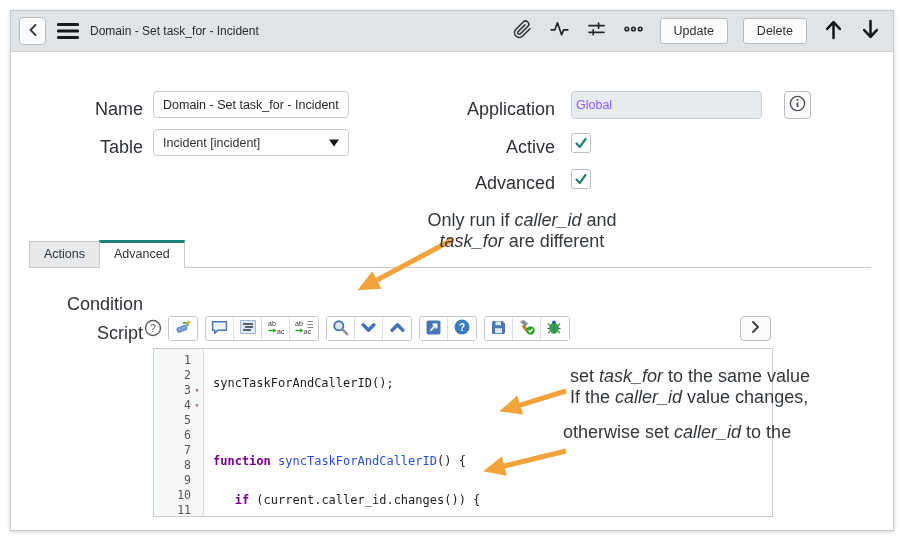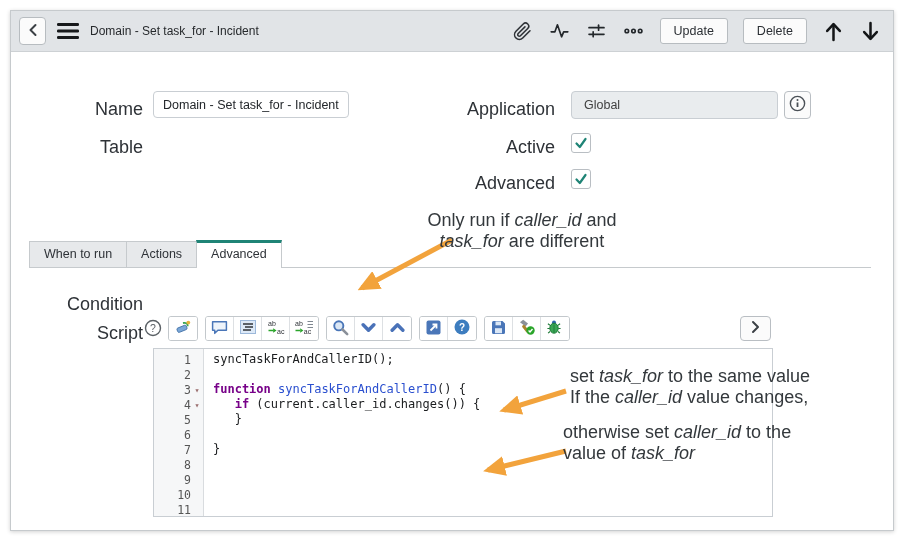--- a/index.html
+++ b/index.html
@@ -9,30 +9,30 @@
         border:1px solid #c6cacd;box-shadow:0 1px 4px rgba(0,0,0,.18);}
   
   .header{position:absolute;left:0;top:0;right:0;height:40px;background:var(--hdr,#e1e4e7);
           border-bottom:1px solid #cdd1d4;display:flex;align-items:center;}
   .back-btn{margin-left:8px;width:27px;height:28px;background:#fbfbfb;border:1px solid #b7bcc0;
             border-radius:4px;display:flex;align-items:center;justify-content:center;padding:0;cursor:pointer;}
   .menu{margin-left:11px;display:flex;align-items:center;cursor:pointer;}
   .titles{margin-left:11px;line-height:15px;}
   .t1{font-size:12px;font-weight:bold;color:#26292c;}
   .t2{font-size:12px;color:#26292c;}
-  .header-right{margin-left:auto;display:flex;align-items:center;gap:15px;padding-right:12px;}
+  .header-right{margin-left:auto;display:flex;align-items:flex-start;gap:15px;padding-right:12px;}
   .hicon{width:22px;height:22px;display:flex;align-items:center;justify-content:center;cursor:pointer;}
   .hbtn{background:#fbfbfb;border:1px solid #b7bcc0;border-radius:3px;font-size:12.5px;
         font-family:"Liberation Sans",sans-serif;padding:5px 13px;color:#2b2f34;cursor:pointer;}
   
   .flabel{position:absolute;width:120px;text-align:right;font-size:18px;color:#2e3237;}
   .tinput{position:absolute;border:1px solid #c9ced3;border-radius:4px;font-size:12.5px;
           font-family:"Liberation Sans",sans-serif;color:#23272b;padding:0 9px;background:#fff;}
   .ro-field{position:absolute;border:1px solid #c9ced3;border-radius:4px;background:#e9ecee;
-            font-size:12.5px;color:#404040;display:flex;align-items:center;padding:0 12px;}
+            font-size:12.5px;color:#8b5cf6;display:flex;align-items:center;padding:0 4px;}
   .select{position:absolute;border:1px solid #c9ced3;border-radius:4px;background:#fff;font-size:12.5px;
           display:flex;align-items:center;justify-content:space-between;padding:0 9px;cursor:pointer;}
   .iconbtn{position:absolute;background:#fbfbfb;border:1px solid #b9bec3;border-radius:4px;
            display:flex;align-items:center;justify-content:center;padding:0;cursor:pointer;}
   .checkbox{position:absolute;width:18px;height:18px;background:#fff;border:1px solid #b9bec3;
             border-radius:3px;display:flex;align-items:center;justify-content:center;cursor:pointer;}
   
   .tabstrip{position:absolute;left:18px;top:229px;right:22px;display:flex;align-items:flex-end;
             border-bottom:1px solid #c6cacd;z-index:5;}
   .tab{padding:5px 14px 6px;font-size:12.5px;color:#2e3237;background:#e7e9eb;
@@ -48,21 +48,21 @@
   .qicon{position:absolute;left:133px;top:308px;cursor:pointer;}
   .expand-btn{left:729px;top:305px;width:31px;height:25px;}
   
   .editor{position:absolute;left:142px;top:337px;width:618px;height:167px;border:1px solid #c9ced3;
           background:#fff;display:flex;overflow:hidden;}
   .gutter{width:49px;background:#f6f7f8;border-right:1px solid #d9dcdf;padding-top:3px;}
   .gut-row{display:flex;justify-content:flex-end;align-items:center;height:15px;
            font:11.5px "DejaVu Sans Mono",monospace;color:#555;cursor:pointer;}
   .fold{width:12px;text-align:center;font-size:8.5px;color:#9b6f6f;}
   .codecol{flex:1;padding:3px 0 0 9px;}
-  .code-row{height:15px;line-height:15px;font:12px "DejaVu Sans Mono",monospace;color:#1b1d1f;white-space:pre;}
+  .code-row{height:15px;line-height:15px;font:12px "DejaVu Sans Mono",monospace;color:#1b1d1f;white-space:pre;margin-top:24px;}
   .code-row .kw{color:var(--kw,#770088);font-weight:bold;}
   .code-row .def{color:var(--def,#2a4fcf);}
   
   .ann{position:absolute;font-size:18px;color:#33383c;line-height:21px;z-index:30;}
   .ann i{font-style:italic;}
   .ann1{left:413px;top:210px;width:218px;text-align:center;}
   .ann2{left:570px;top:366px;}
   .ann3{left:563px;top:422px;}
   .arrows{position:absolute;left:0;top:0;z-index:28;pointer-events:none;}
   .arrows line{stroke:var(--arrow,#f2a33c);stroke-width:5;}
@@ -129,20 +129,26 @@
             <polyline points="2 10.5 8 17 14 10.5"></polyline>
           </svg>
         </span>
     </div>
   </div>
 
   <div class="flabel" style="left:12px;top:88px">Name</div>
   <input class="tinput" style="left: 142px; top: 80px; width: 176px; height: 25px;" value="Domain - Set task_for - Incident">
 
   <div class="flabel" style="left:12px;top:126px">Table</div>
+  <div class="select" style="left:142px;top:118px;width:176px;height:25px">
+    <span>Incident [incident]</span>
+    <span><svg xmlns="http://www.w3.org/2000/svg" width="10" height="8" viewBox="0 0 10 8" fill="#17191b">
+          <polygon points="0,0.5 10,0.5 5,7.5"></polygon>
+        </svg></span>
+  </div>
 
   <div class="flabel" style="left:424px;top:88px">Application</div>
   <div class="ro-field" style="left:560px;top:80px;width:181px;height:26px">Global</div>
   <button class="iconbtn" style="left:773px;top:80px;width:27px;height:28px">
     <span><svg xmlns="http://www.w3.org/2000/svg" width="17" height="17" viewBox="0 0 16 16" fill="none" stroke="#4a5056" stroke-width="1.3">
           <circle cx="8" cy="8" r="6.7"></circle>
           <line x1="8" y1="7" x2="8" y2="11.3" stroke-width="1.7"></line>
           <circle cx="8" cy="4.6" r="0.95" fill="#4a5056" stroke="none"></circle>
         </svg></span>
   </button>
@@ -155,21 +161,20 @@
     </span>
 
   <div class="flabel" style="left:424px;top:162px">Advanced</div>
   <span class="checkbox" style="left:560px;top:158px">
       <svg xmlns="http://www.w3.org/2000/svg" width="14" height="12" viewBox="0 0 14 12" fill="none" stroke="#1f8476" stroke-width="2.2" stroke-linecap="round" stroke-linejoin="round">
         <polyline points="2.5 6.5 5.8 10 11.5 2"></polyline>
       </svg>
     </span>
 
   <div class="tabstrip">
-      <div class="tab">When to run</div>
       <div class="tab">Actions</div>
       <div class="tab active">Advanced</div>
     </div>
 
   <div class="flabel" style="left:12px;top:283px">Condition</div>
 
   <div class="flabel" style="left:12px;top:312px">Script</div>
   <span class="qicon"><svg xmlns="http://www.w3.org/2000/svg" width="18" height="18" viewBox="0 0 18 18" fill="none" stroke="#5a6065" stroke-width="1.4">
         <circle cx="9" cy="9" r="7.5"></circle>
         <text x="9" y="12.8" text-anchor="middle" font-size="10.5" fill="#5a6065" stroke="none" font-family="Liberation Sans">?</text>
@@ -358,14 +363,13 @@
 <div class="ann ann1">
     <div><span>Only run if </span><i>caller_id</i><span> and</span></div>
     <div><i>task_for</i><span> are different</span></div>
   </div>
 <div class="ann ann2">
     <div><span>set </span><i>task_for</i><span> to the same value</span></div>
     <div><span>If the </span><i>caller_id</i><span> value changes,</span></div>
   </div>
 <div class="ann ann3">
     <div><span>otherwise set </span><i>caller_id</i><span> to the</span></div>
-    <div><span>value of </span><i>task_for</i></div>
   </div>
 
 </body></html>

